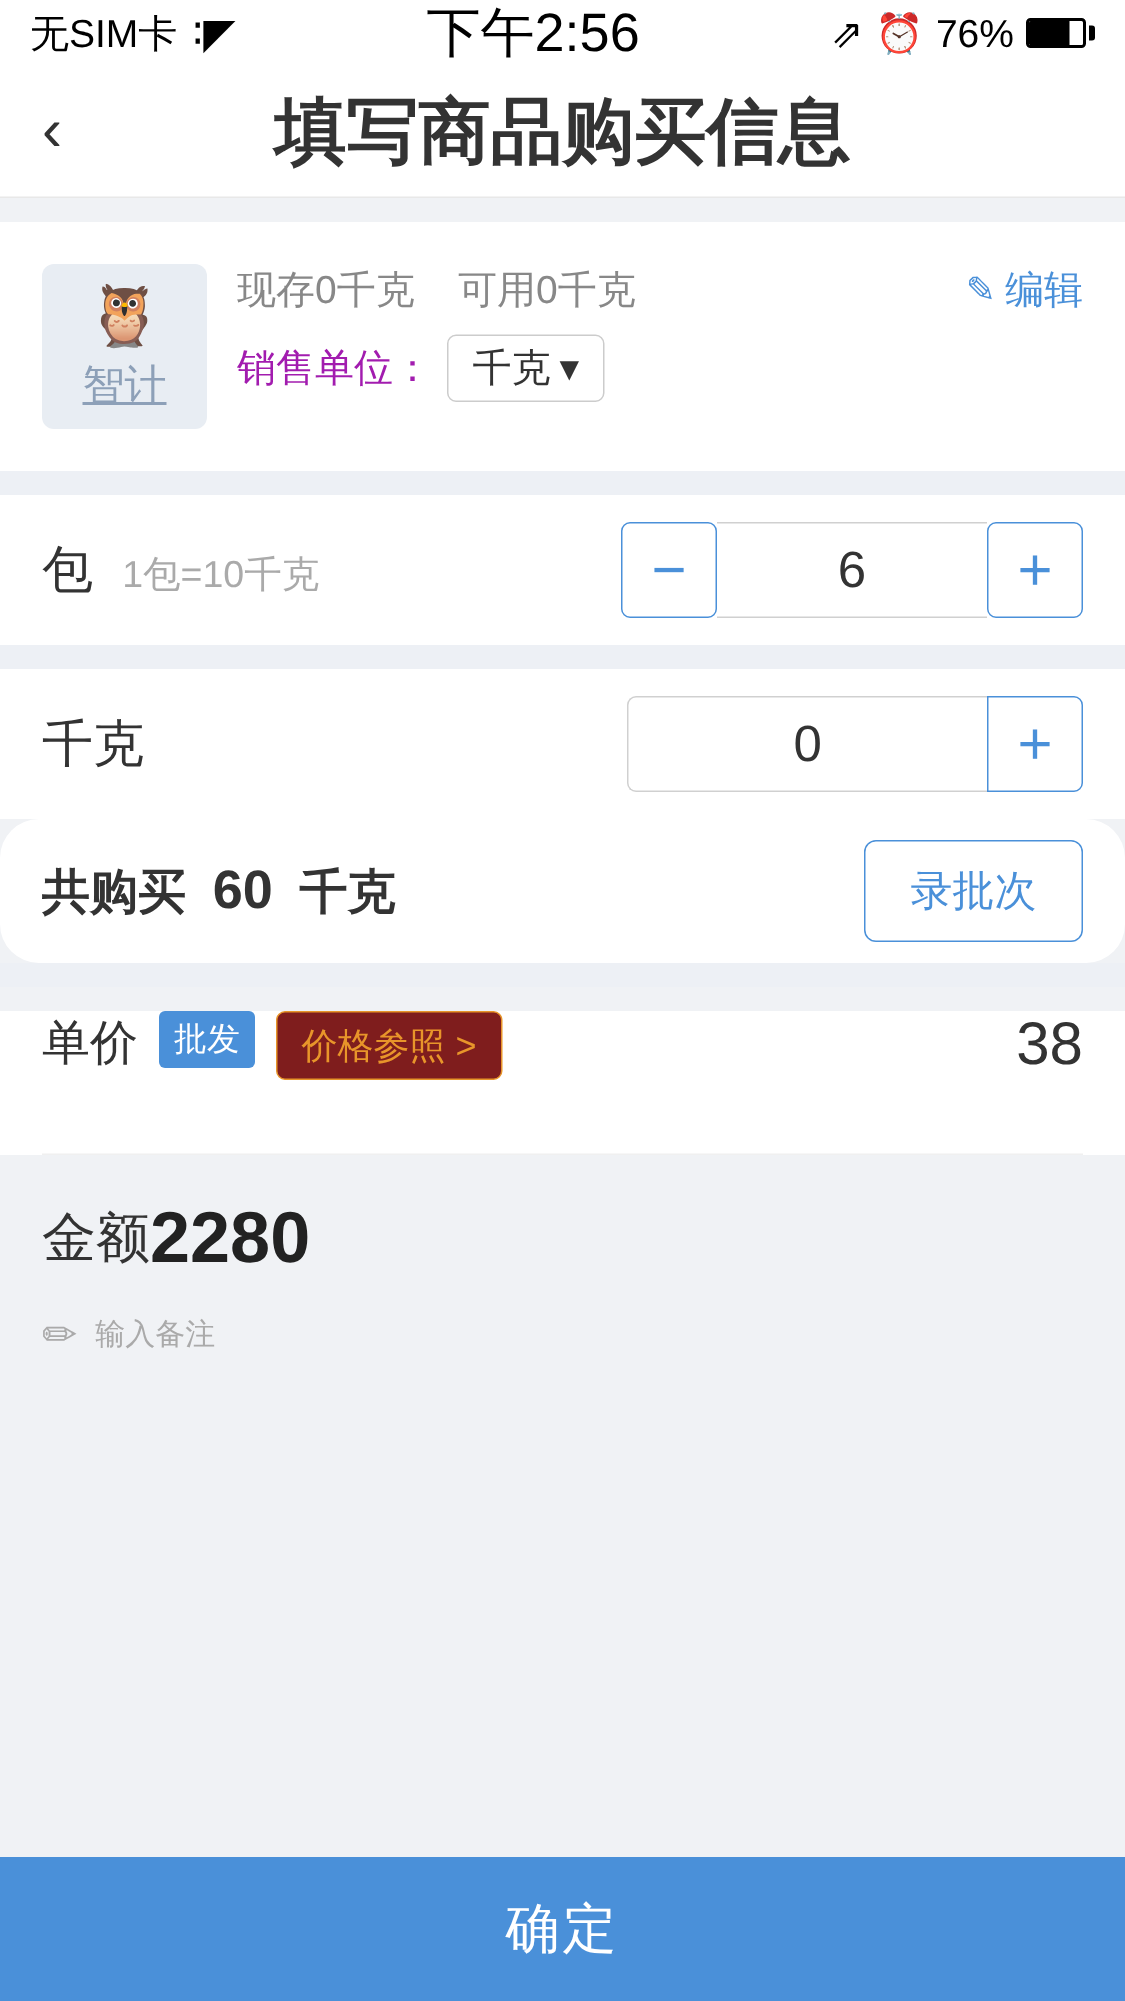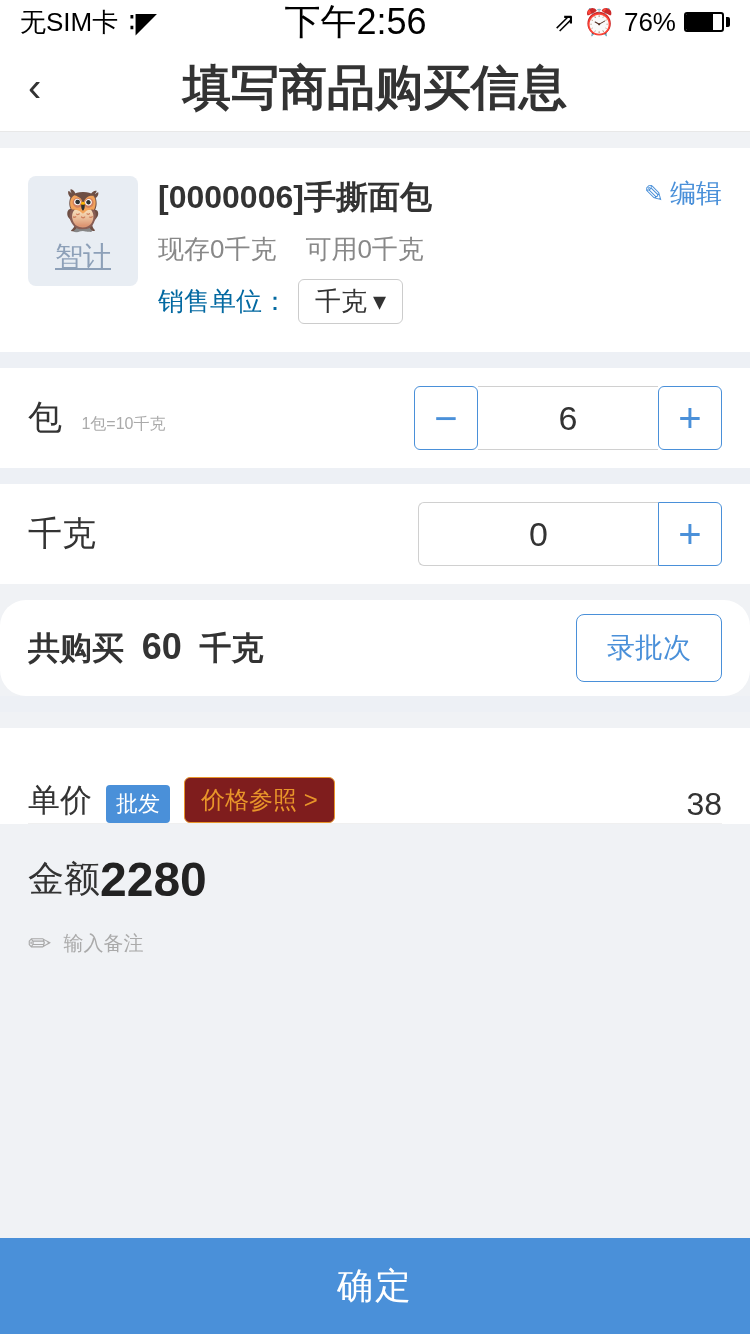--- a/index.html
+++ b/index.html
@@ -93,21 +93,21 @@
     .product-stock {
       font-size: 26px;
       color: #888;
       margin-bottom: 12px;
     }
     .product-unit-row {
       display: flex;
       align-items: center;
       gap: 10px;
     }
-    .product-unit-label { font-size: 26px; color: #0369a1; }
+    .product-unit-label { font-size: 26px; color: #a21caf; }
     .unit-select {
       border: 1px solid #ccc;
       border-radius: 6px;
       padding: 4px 16px;
       font-size: 26px;
       color: #333;
       background: #fff;
       display: flex;
       align-items: center;
       gap: 6px;
@@ -141,21 +141,21 @@
       height: 100px;
       border-bottom: 1px solid #f0f0f0;
     }
     .input-row:last-child { border-bottom: none; }
     .input-label {
       font-size: 34px;
       color: #333;
       flex: 1;
     }
     .input-sublabel {
-      font-size: 16px;
+      font-size: 25px;
       color: #aaa;
       margin-left: 10px;
     }
     .qty-control {
       display: flex;
       align-items: center;
       gap: 0;
     }
     .qty-btn {
       width: 64px;
@@ -190,21 +190,20 @@
       border-radius: 6px 0 0 6px;
       text-align: center;
       font-size: 34px;
       color: #333;
       outline: none;
     }
 
     
     .total-section {
       background: #fff;
-      margin-top: 16px;
       padding: 0 28px;
       display: flex;
       align-items: center;
       height: 96px;
       border-radius: 26px;
     }
     .total-label {
       font-size: 32px;
       color: #333;
       flex: 1;
@@ -224,21 +223,21 @@
     }
 
     
     .price-section {
       background: #fff;
       margin-top: 16px;
       padding: 0 28px;
     }
     .price-row {
       display: flex;
-      align-items: flex-end;
+      align-items: flex-start;
       height: 96px;
       border-bottom: 1px solid #f0f0f0;
     }
     .price-label {
       font-size: 32px;
       color: #333;
       margin-right: 14px;
     }
     .price-badge {
       background: #4a90d9;
@@ -255,21 +254,21 @@
       font-size: 24px;
       color: #e8952a;
       background: #7f1d1d;
       display: flex;
       align-items: center;
       gap: 4px;
       cursor: pointer;
     }
     .price-value {
       margin-left: auto;
-      font-size: 32px;
+      font-size: 40px;
       color: #333;
       font-weight: 500;
     }
 
     
     .amount-section {
       background: #f0f2f5;
       padding: 28px 28px 16px 28px;
     }
     .amount-row {
@@ -386,21 +385,20 @@
     <span class="nav-back">‹</span>
     <span class="nav-title">填写商品购买信息</span>
   </div>
 
   <div class="product-card">
     <div class="product-thumb">
       <span class="product-thumb-icon">🦉</span>
       <span class="product-thumb-label">智计</span>
     </div>
     <div class="product-info">
-      <div class="product-name">[0000006]手撕面包</div>
       <div class="product-stock">
         <span>现存0千克</span>
         &nbsp;&nbsp;
         <span>可用0千克</span>
       </div>
       <div class="product-unit-row">
         <span class="product-unit-label">销售单位：</span>
         <div class="unit-select">
           <span>千克</span>
           <span>▾</span>

